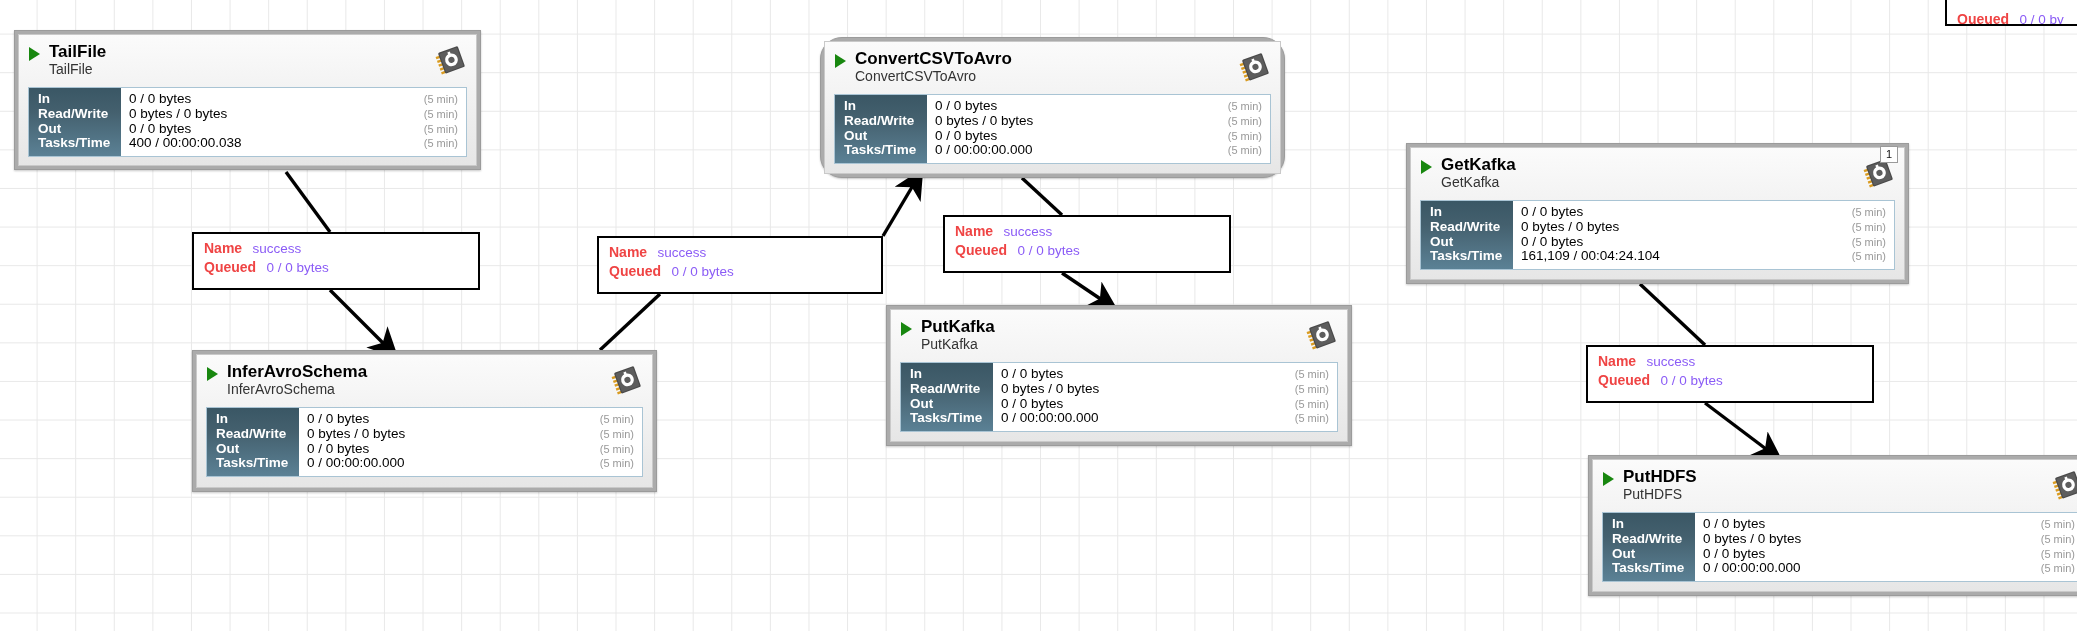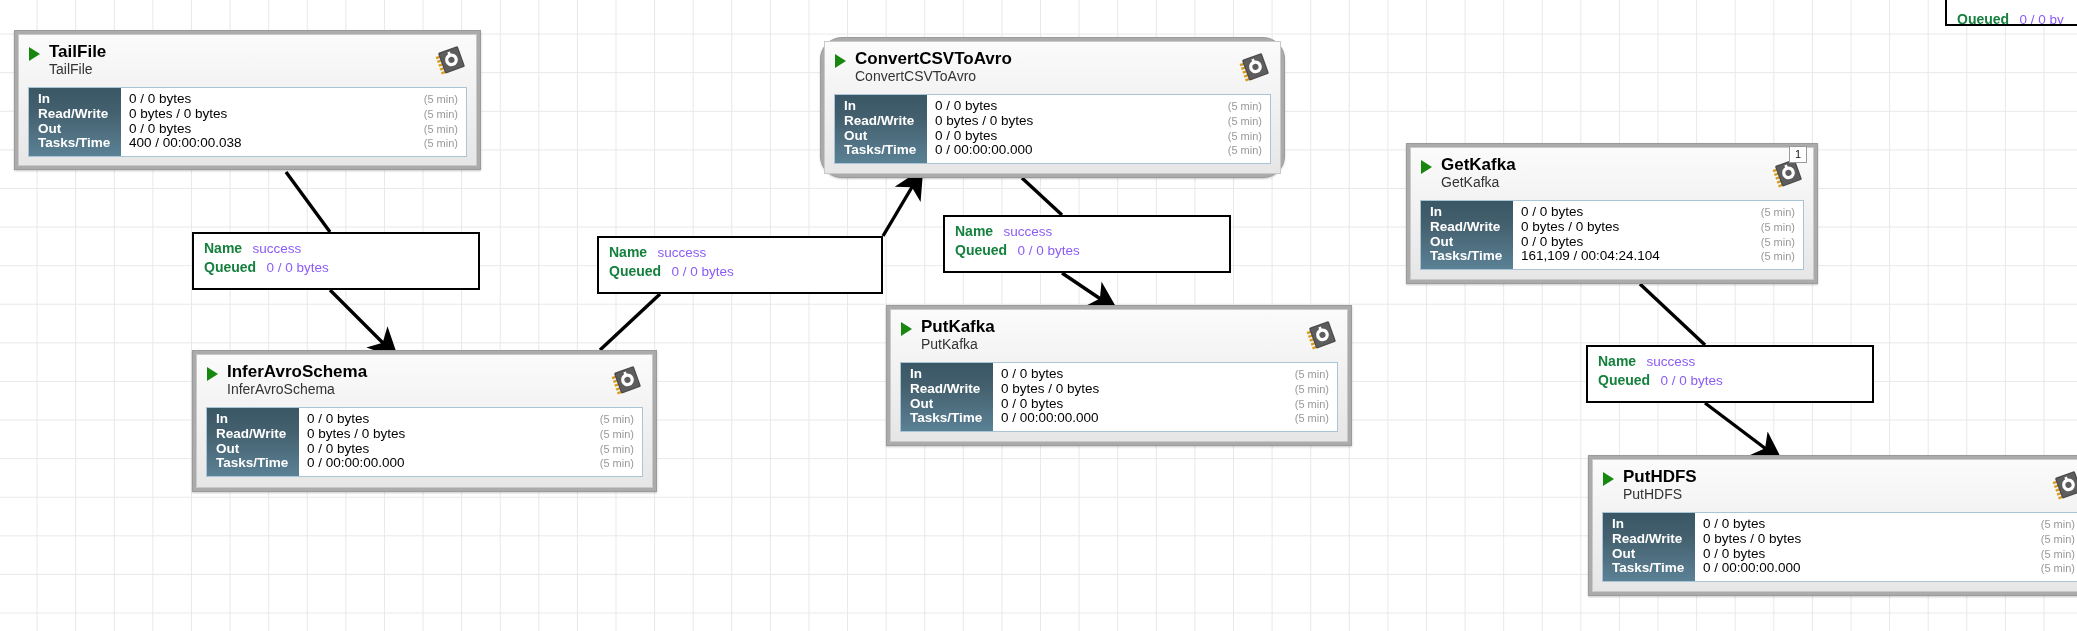--- a/index.html
+++ b/index.html
@@ -121,21 +121,21 @@
 
   
   .conn-label {
     position: absolute;
     background: #ffffff;
     border: 2px solid #000000;
     padding: 5px 10px 6px 10px;
   }
   .conn-row { line-height: 18px; white-space: nowrap; }
   .conn-key {
-    font-size: 14px; font-weight: bold; color: #15803d;
+    font-size: 14px; font-weight: bold; color: #ef4444;
   }
   .conn-val {
     font-size: 13.5px; color: #8b5cf6; padding-left: 6px;
   }
 </style>
 </head>
 <body>
 
 <div id="canvas">
 
@@ -258,21 +258,21 @@
           </div>
           <div class="stats-row">
             <span class="stats-val">0 / 00:00:00.000</span>
             <span class="stats-win">(5 min)</span>
           </div>
         </div>
       </div>
     </div>
   </div>
 
-  <div class="processor" style="left:1406px; top:143px; width:412px; height:141px;">
+  <div class="processor" style="left:1406px; top:143px; width:503px; height:141px;">
     <div class="proc-inner">
       <div class="proc-head">
         <span class="run-icon"></span>
         <span class="proc-title">GetKafka</span>
         <span class="proc-type">GetKafka</span>
         <span class="chip-icon">
           <svg width="34" height="34" viewBox="0 0 34 34" xmlns="http://www.w3.org/2000/svg">
             <g transform="rotate(-20 17 17)">
               <g fill="#d99b20">
                 <rect x="3.5" y="9" width="5" height="2.4"></rect>

